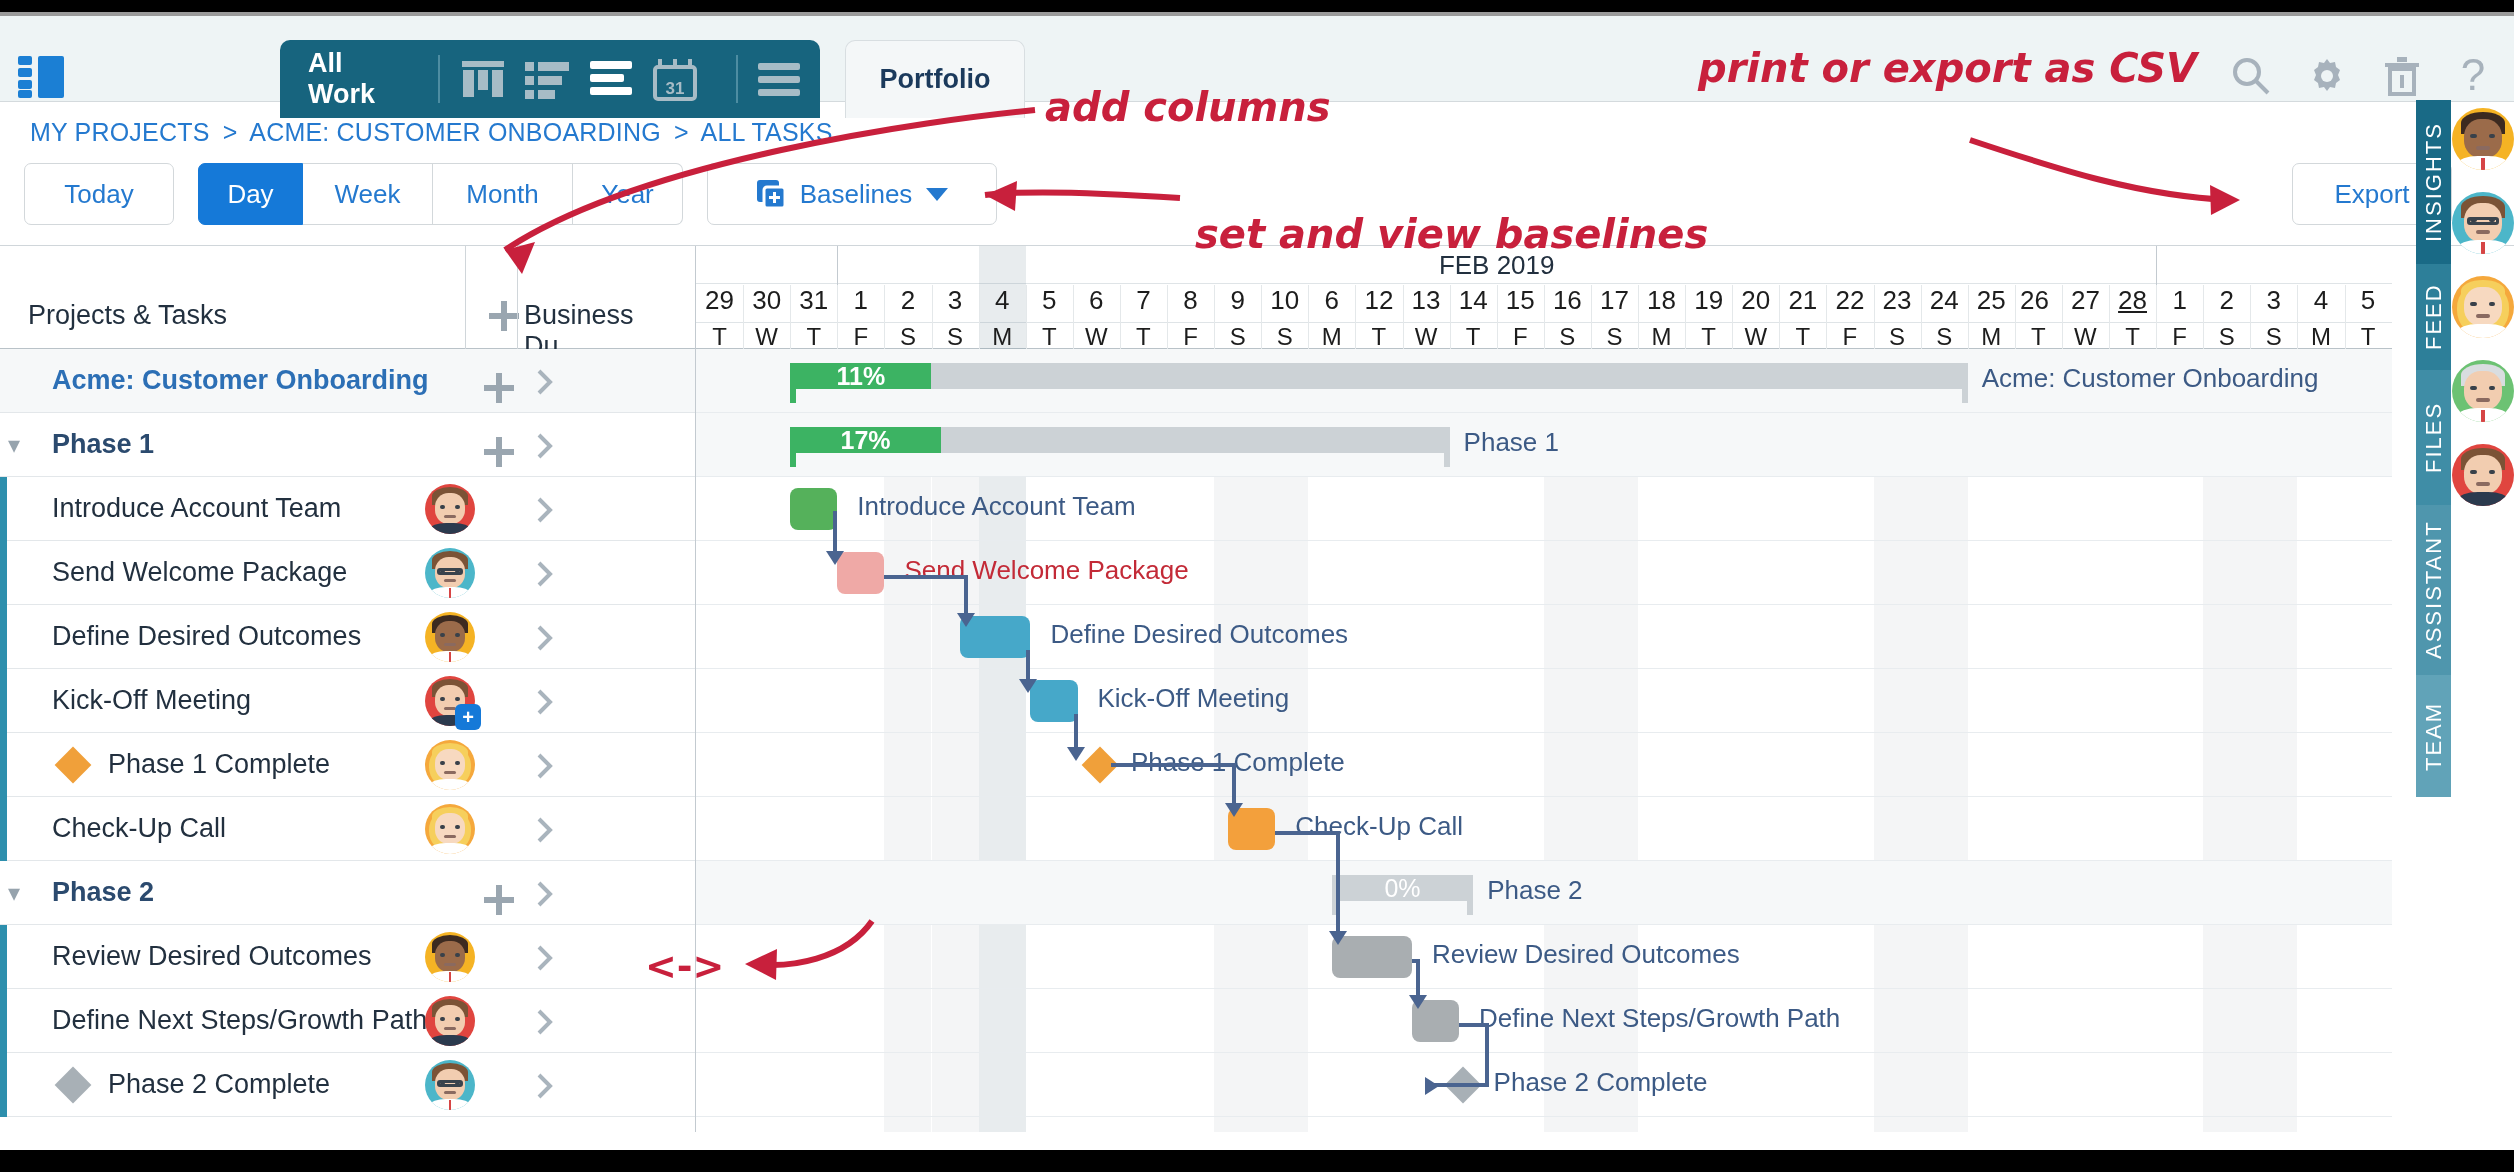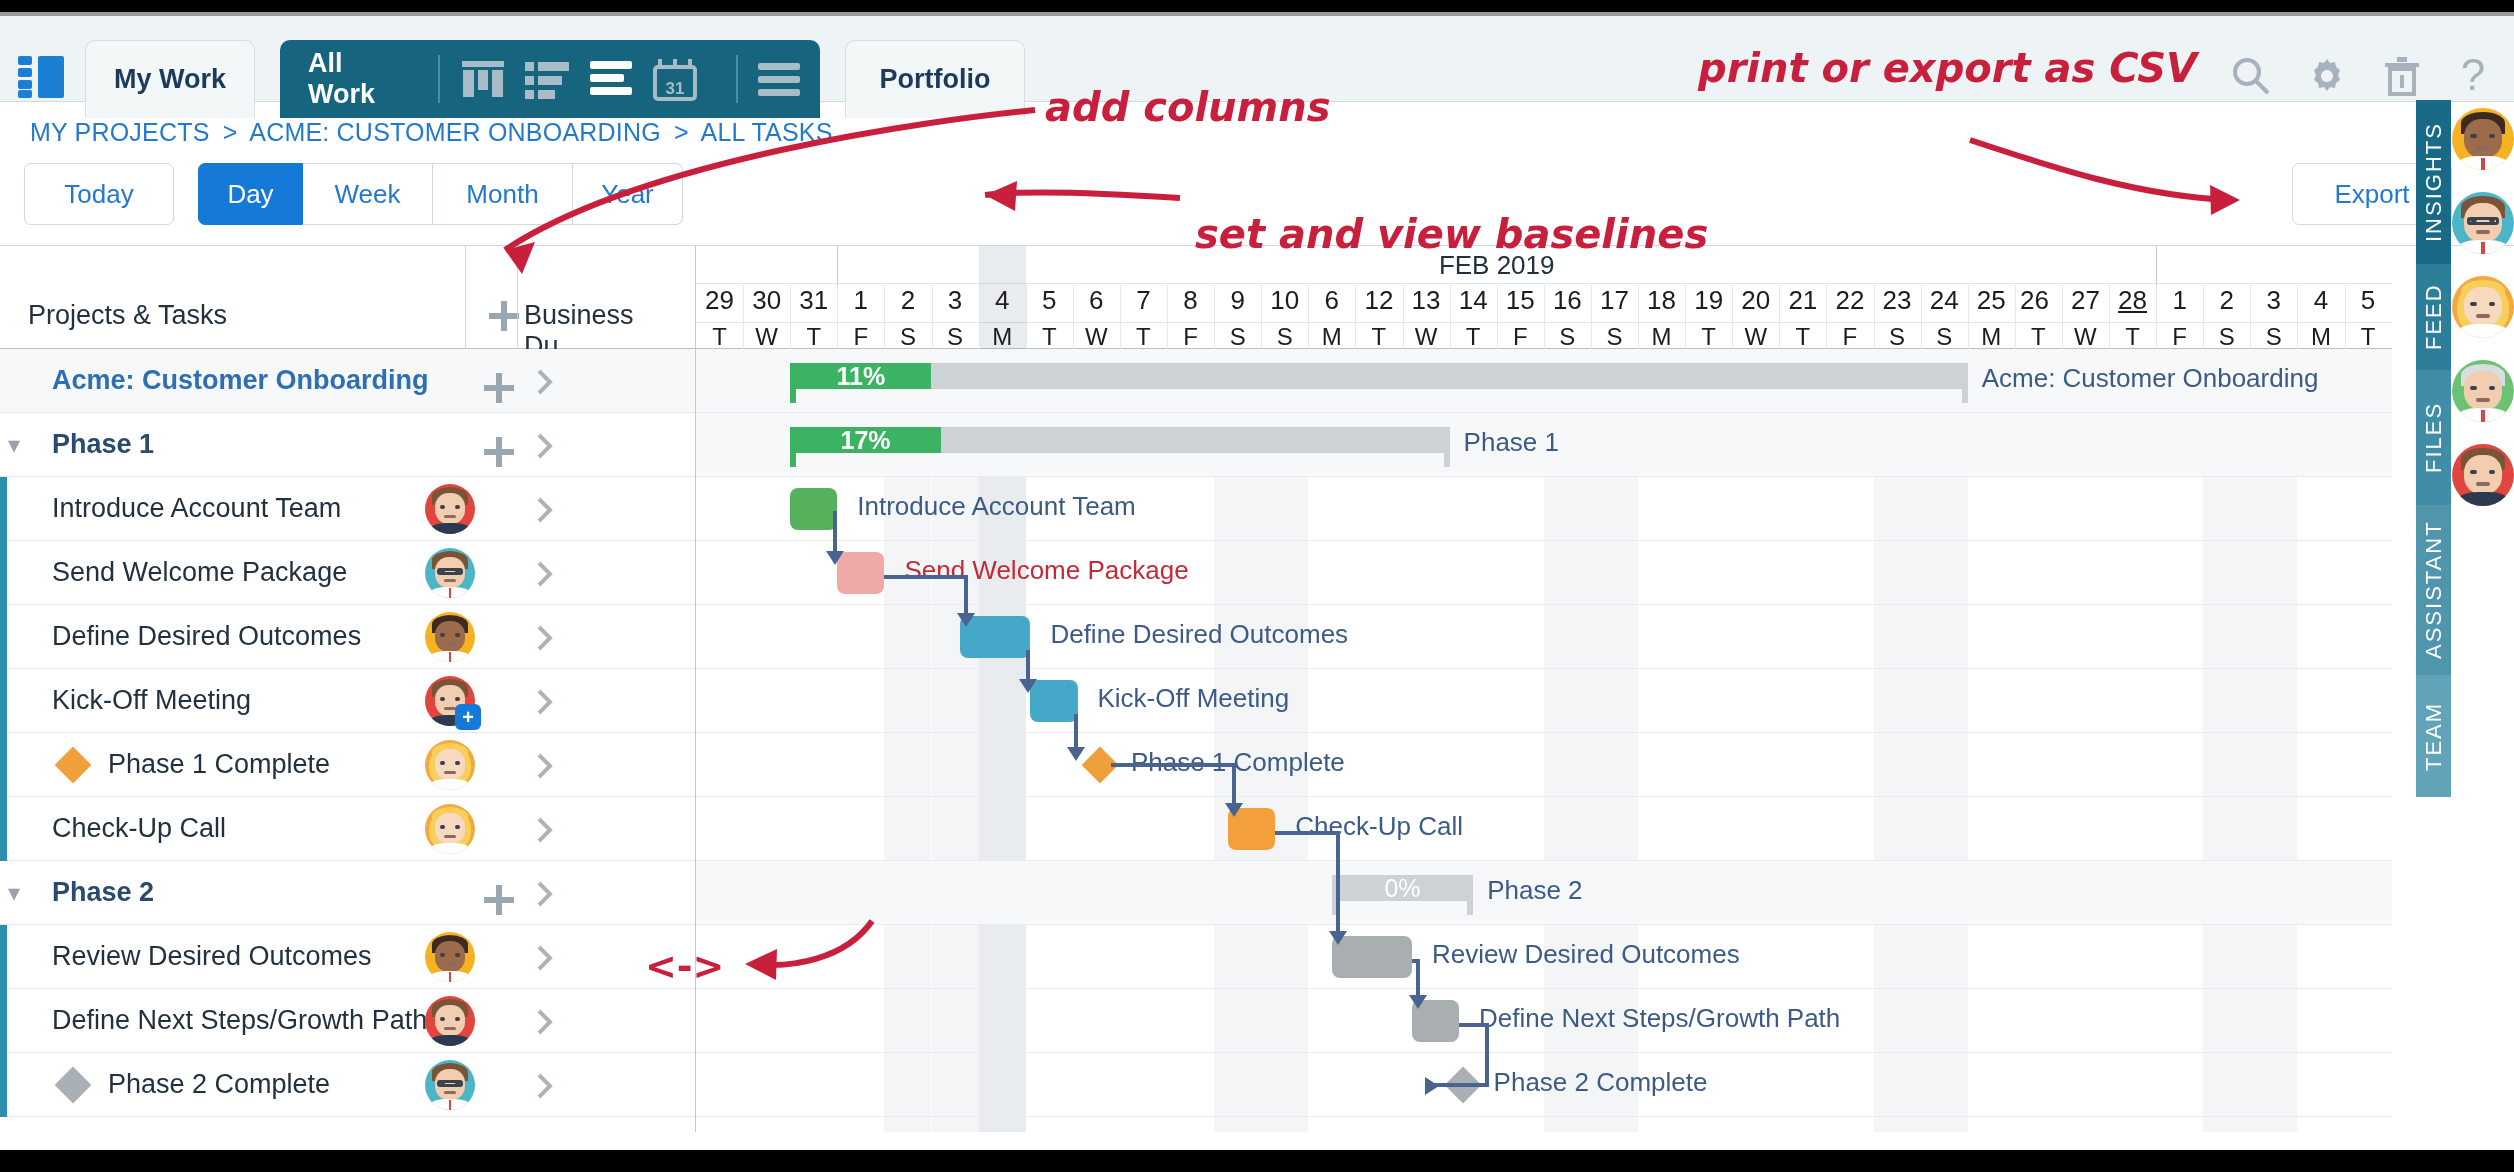--- a/index.html
+++ b/index.html
@@ -191,23 +191,20 @@
 
   <div class="header">
     <div class="logo">
       <div class="sq s1"></div>
         <div class="sq s2"></div>
         <div class="sq s3"></div>
         <div class="sq s4"></div>
       <div class="bar-big"></div>
     </div>
 
-    <div class="tab tab-mywork">
-      <span>My Work</span>
-    </div>
 
     <div class="tab tab-allwork">
       <span class="lbl">All Work</span>
       <div class="divider"></div>
 
       <div class="vicon">
         <svg width="46" height="44" viewBox="0 0 46 44">
           <rect x="2" y="4" width="42" height="6" fill="#a7bcc6"></rect>
           <rect x="3" y="13" width="11" height="27" fill="#a7bcc6"></rect>
           <rect x="18" y="13" width="10" height="20" fill="#a7bcc6"></rect>
@@ -295,20 +292,32 @@
     <span>ALL TASKS</span>
   </div>
 
   <div class="toolbar">
     <div class="btn btn-today">Today</div>
     <div class="seg">
       <div class="btn btn-day active">Day</div>
       <div class="btn btn-week">Week</div>
       <div class="btn btn-month">Month</div>
       <div class="btn btn-year">Year</div>
+    </div>
+    <div class="btn btn-baselines">
+      <span class="bl-icon">
+        <svg width="30" height="30" viewBox="0 0 30 30">
+          <rect x="1" y="1" width="22" height="22" rx="3" fill="#2479cf"></rect>
+          <rect x="8" y="8" width="21" height="21" rx="3" fill="#2479cf" stroke="#fff" stroke-width="3"></rect>
+          <line x1="18.5" y1="13" x2="18.5" y2="24" stroke="#fff" stroke-width="3"></line>
+          <line x1="13" y1="18.5" x2="24" y2="18.5" stroke="#fff" stroke-width="3"></line>
+        </svg>
+      </span>
+      <span>Baselines</span>
+      <span class="caret"></span>
     </div>
   </div>
 
   <div class="btn-export">Export</div>
 
   <div class="grid-wrap">
 
     <div class="lhdr">
       <div class="title">Projects &amp; Tasks</div>
       <div class="plus">

